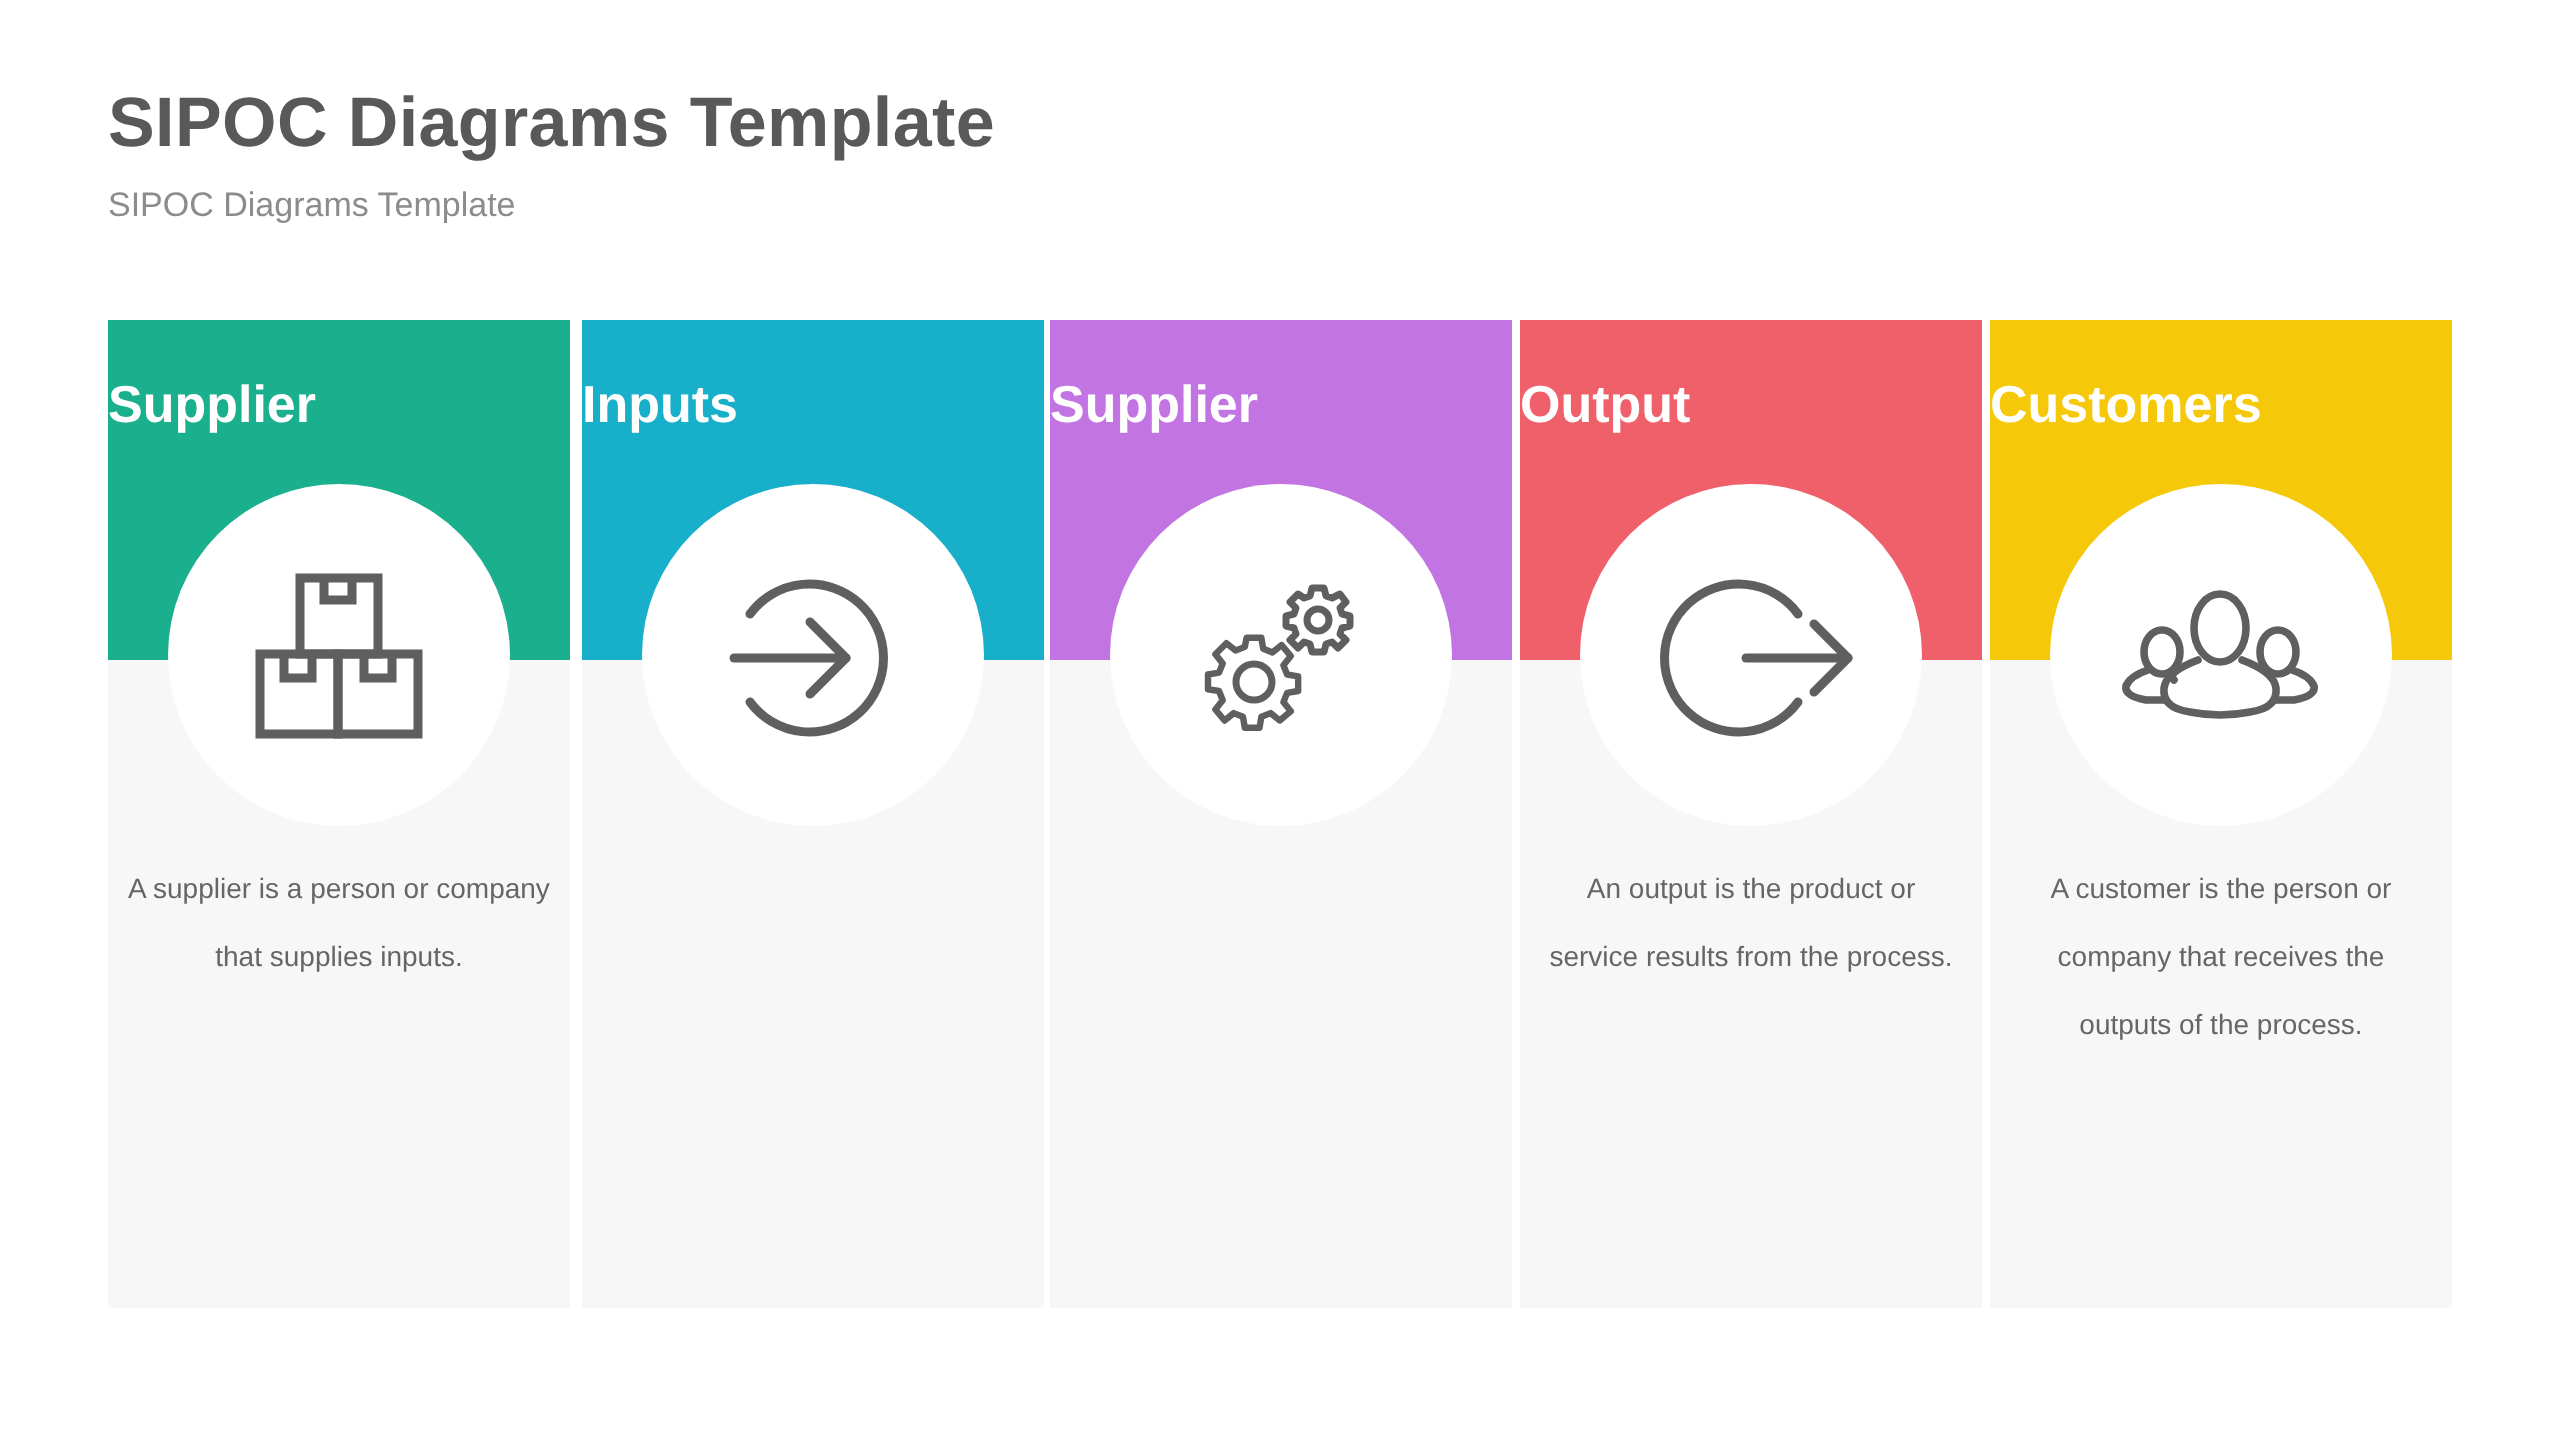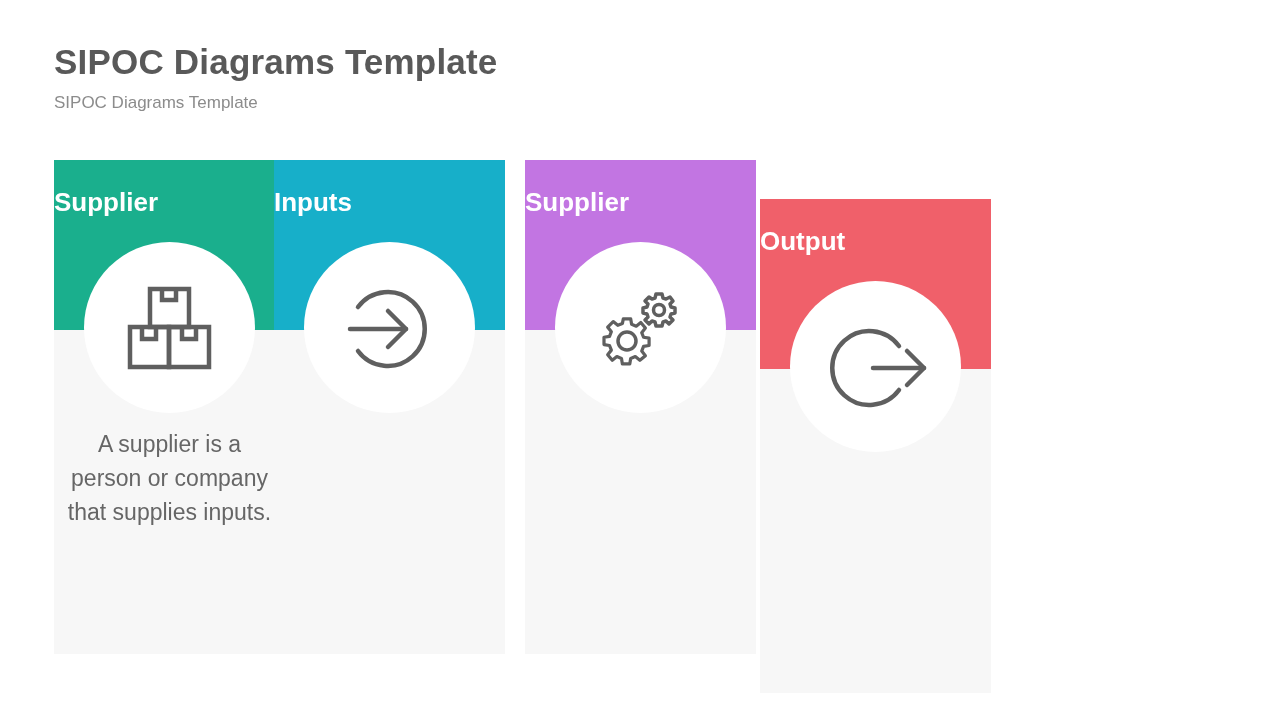--- a/index.html
+++ b/index.html
@@ -26,21 +26,21 @@
     position: absolute; left: 0; width: 100%; top: 27px; text-align: left;
     color: #ffffff; font-weight: bold; font-size: 26px;
   }
   .circle {
     position: absolute; left: 30px; top: 82px; width: 171px; height: 171px;
     border-radius: 50%; background: #ffffff;
   }
   .circle svg { position: absolute; left: 0; top: 0; width: 171px; height: 171px; }
   .col-desc {
     position: absolute; left: 10px; right: 10px; top: 268px; margin: 0;
-    text-align: center; color: #666666; font-size: 23px; line-height: 33.8px;
+    text-align: center; color: #666666; font-size: 14px; line-height: 33.8px;
   }
 </style>
 </head>
 <body>
 
 <h1 class="title">SIPOC Diagrams Template</h1>
 <p class="subtitle">SIPOC Diagrams Template</p>
 
 <div class="columns">
 
@@ -54,21 +54,21 @@
         <path d="M78 47 V58 H92 V47"></path>
         <rect x="46" y="85" width="39" height="40"></rect>
         <path d="M58 85 V97 H72 V85"></path>
         <rect x="85" y="85" width="40" height="40"></rect>
         <path d="M98 85 V97 H112 V85"></path>
       </svg>
     </div>
     <p class="col-desc">A supplier is a person or company that supplies inputs.</p>
   </div>
 
-  <div class="col" style="left:220px;">
+  <div class="col" style="left:237px;">
     <div class="col-head" style="background:#17afc9;">
       <div class="col-title">Inputs</div>
     </div>
     <div class="circle">
       <svg viewBox="0 0 171 171" fill="none" stroke="#5f5f5f" stroke-width="4.5" stroke-linecap="round" stroke-linejoin="round">
         <path d="M54 65 A37 37 0 1 1 54 109"></path>
         <line x1="46" y1="87" x2="102" y2="87"></line>
         <polyline points="84,69 102,87 84,105"></polyline>
       </svg>
     </div>
@@ -85,27 +85,44 @@
           <circle cx="0" cy="1" r="9"></circle>
         </g>
         <g transform="translate(104,68)">
           <path d="M-3,-16 L3,-16 L4,-12 L7,-11 L11,-13 L14,-9 L11,-6 L12,-3 L16,-2 L16,3 L12,4 L11,7 L14,10 L10,14 L7,11 L4,12 L3,16 L-3,16 L-4,12 L-7,11 L-10,14 L-14,10 L-11,7 L-12,4 L-16,3 L-16,-2 L-12,-3 L-11,-6 L-14,-9 L-10,-13 L-7,-11 L-4,-12 Z"></path>
           <circle cx="0" cy="0" r="5.5"></circle>
         </g>
       </svg>
     </div>
   </div>
 
-  <div class="col" style="left:706px;margin-top:39px;">
+  <div class="col" style="left:706px;">
     <div class="col-head" style="background:#f0606a;">
       <div class="col-title">Output</div>
     </div>
     <div class="circle">
       <svg viewBox="0 0 171 171" fill="none" stroke="#5f5f5f" stroke-width="4.5" stroke-linecap="round" stroke-linejoin="round">
         <path d="M109 65 A37 37 0 1 0 109 109"></path>
         <line x1="83" y1="87" x2="134" y2="87"></line>
         <polyline points="117,70 134,87 117,104"></polyline>
       </svg>
     </div>
+    <p class="col-desc">An output is the product or service results from the process.</p>
   </div>
 
+  <div class="col" style="left:941px;">
+    <div class="col-head" style="background:#f5c90a;">
+      <div class="col-title">Customers</div>
+    </div>
+    <div class="circle">
+      <svg viewBox="0 0 171 171" fill="none" stroke="#5f5f5f" stroke-width="3.8" stroke-linecap="round" stroke-linejoin="round">
+        <ellipse cx="85" cy="72" rx="13" ry="17"></ellipse>
+        <path d="M74 88 Q58 94 57 102 Q56 112 70 114 Q85 117 100 114 Q114 112 113 102 Q112 94 96 88"></path>
+        <ellipse cx="56" cy="84" rx="9" ry="11"></ellipse>
+        <path d="M63 93 Q60 96 62 98 M49 93 Q40 96 38 101 Q37 106 48 108 L58 108"></path>
+        <ellipse cx="114" cy="84" rx="9" ry="11"></ellipse>
+        <path d="M121 93 Q130 96 132 101 Q133 106 122 108 L112 108"></path>
+      </svg>
+    </div>
+    <p class="col-desc">A customer is the person or company that receives the outputs of the process.</p>
+  </div>
 
 </div>
 
 </body></html>

